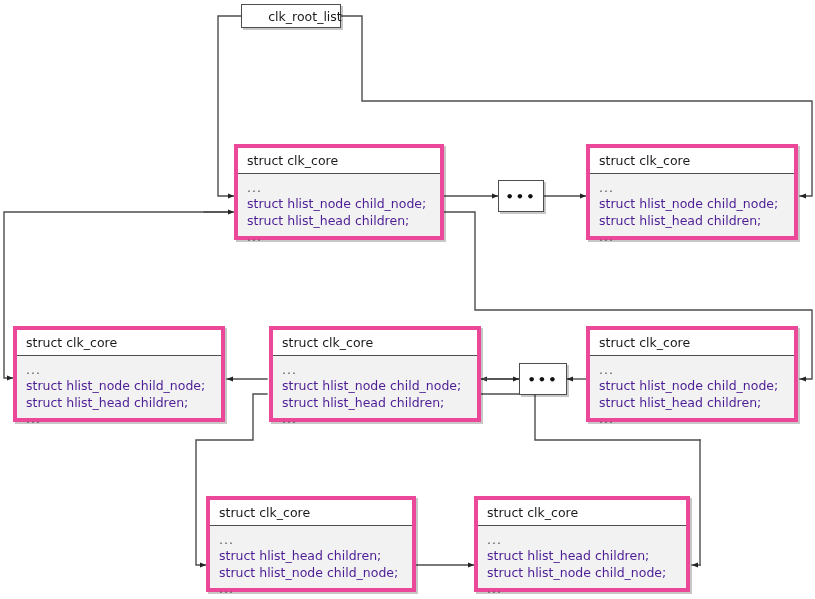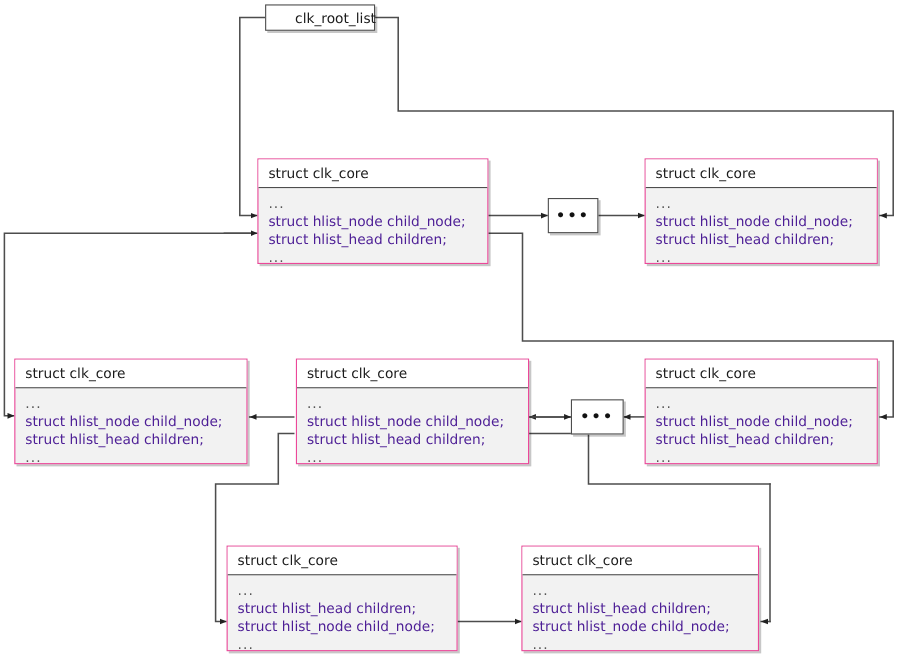--- a/index.html
+++ b/index.html
@@ -4,21 +4,21 @@
 <title>clk_core hlist diagram</title>
 <style>
   html,body{margin:0;padding:0;background:#ffffff;}
   body{width:815px;height:599px;
        font-family:"DejaVu Sans","Liberation Sans",sans-serif;}
   #canvas{position:relative;width:815px;height:599px;overflow:hidden;background:#fff;}
   #wires{position:absolute;left:0;top:0;width:815px;height:599px;}
 
   
   .node{position:absolute;box-sizing:border-box;
-        border:1px solid #ec4899;background:#f2f2f2;
+        border:4px solid #ec4899;background:#f2f2f2;
         box-shadow:2px 2px 0 0 rgba(0,0,0,.22);}
   .node .title{box-sizing:border-box;height:26px;line-height:25px;
         background:#ffffff;border-bottom:1px solid #4d4d4d;
         padding:0 0 0 9px;font-size:12.5px;color:#1a1a1a;white-space:nowrap;}
   .node .body{padding:6px 0 6px 9px;}
   .node .fld{font-size:12.5px;line-height:17px;color:#4c1d95;white-space:nowrap;}
   .node .fld.dots{letter-spacing:1px;color:#555;line-height:15px;}
 
   
   .simplebox{position:absolute;box-sizing:border-box;

